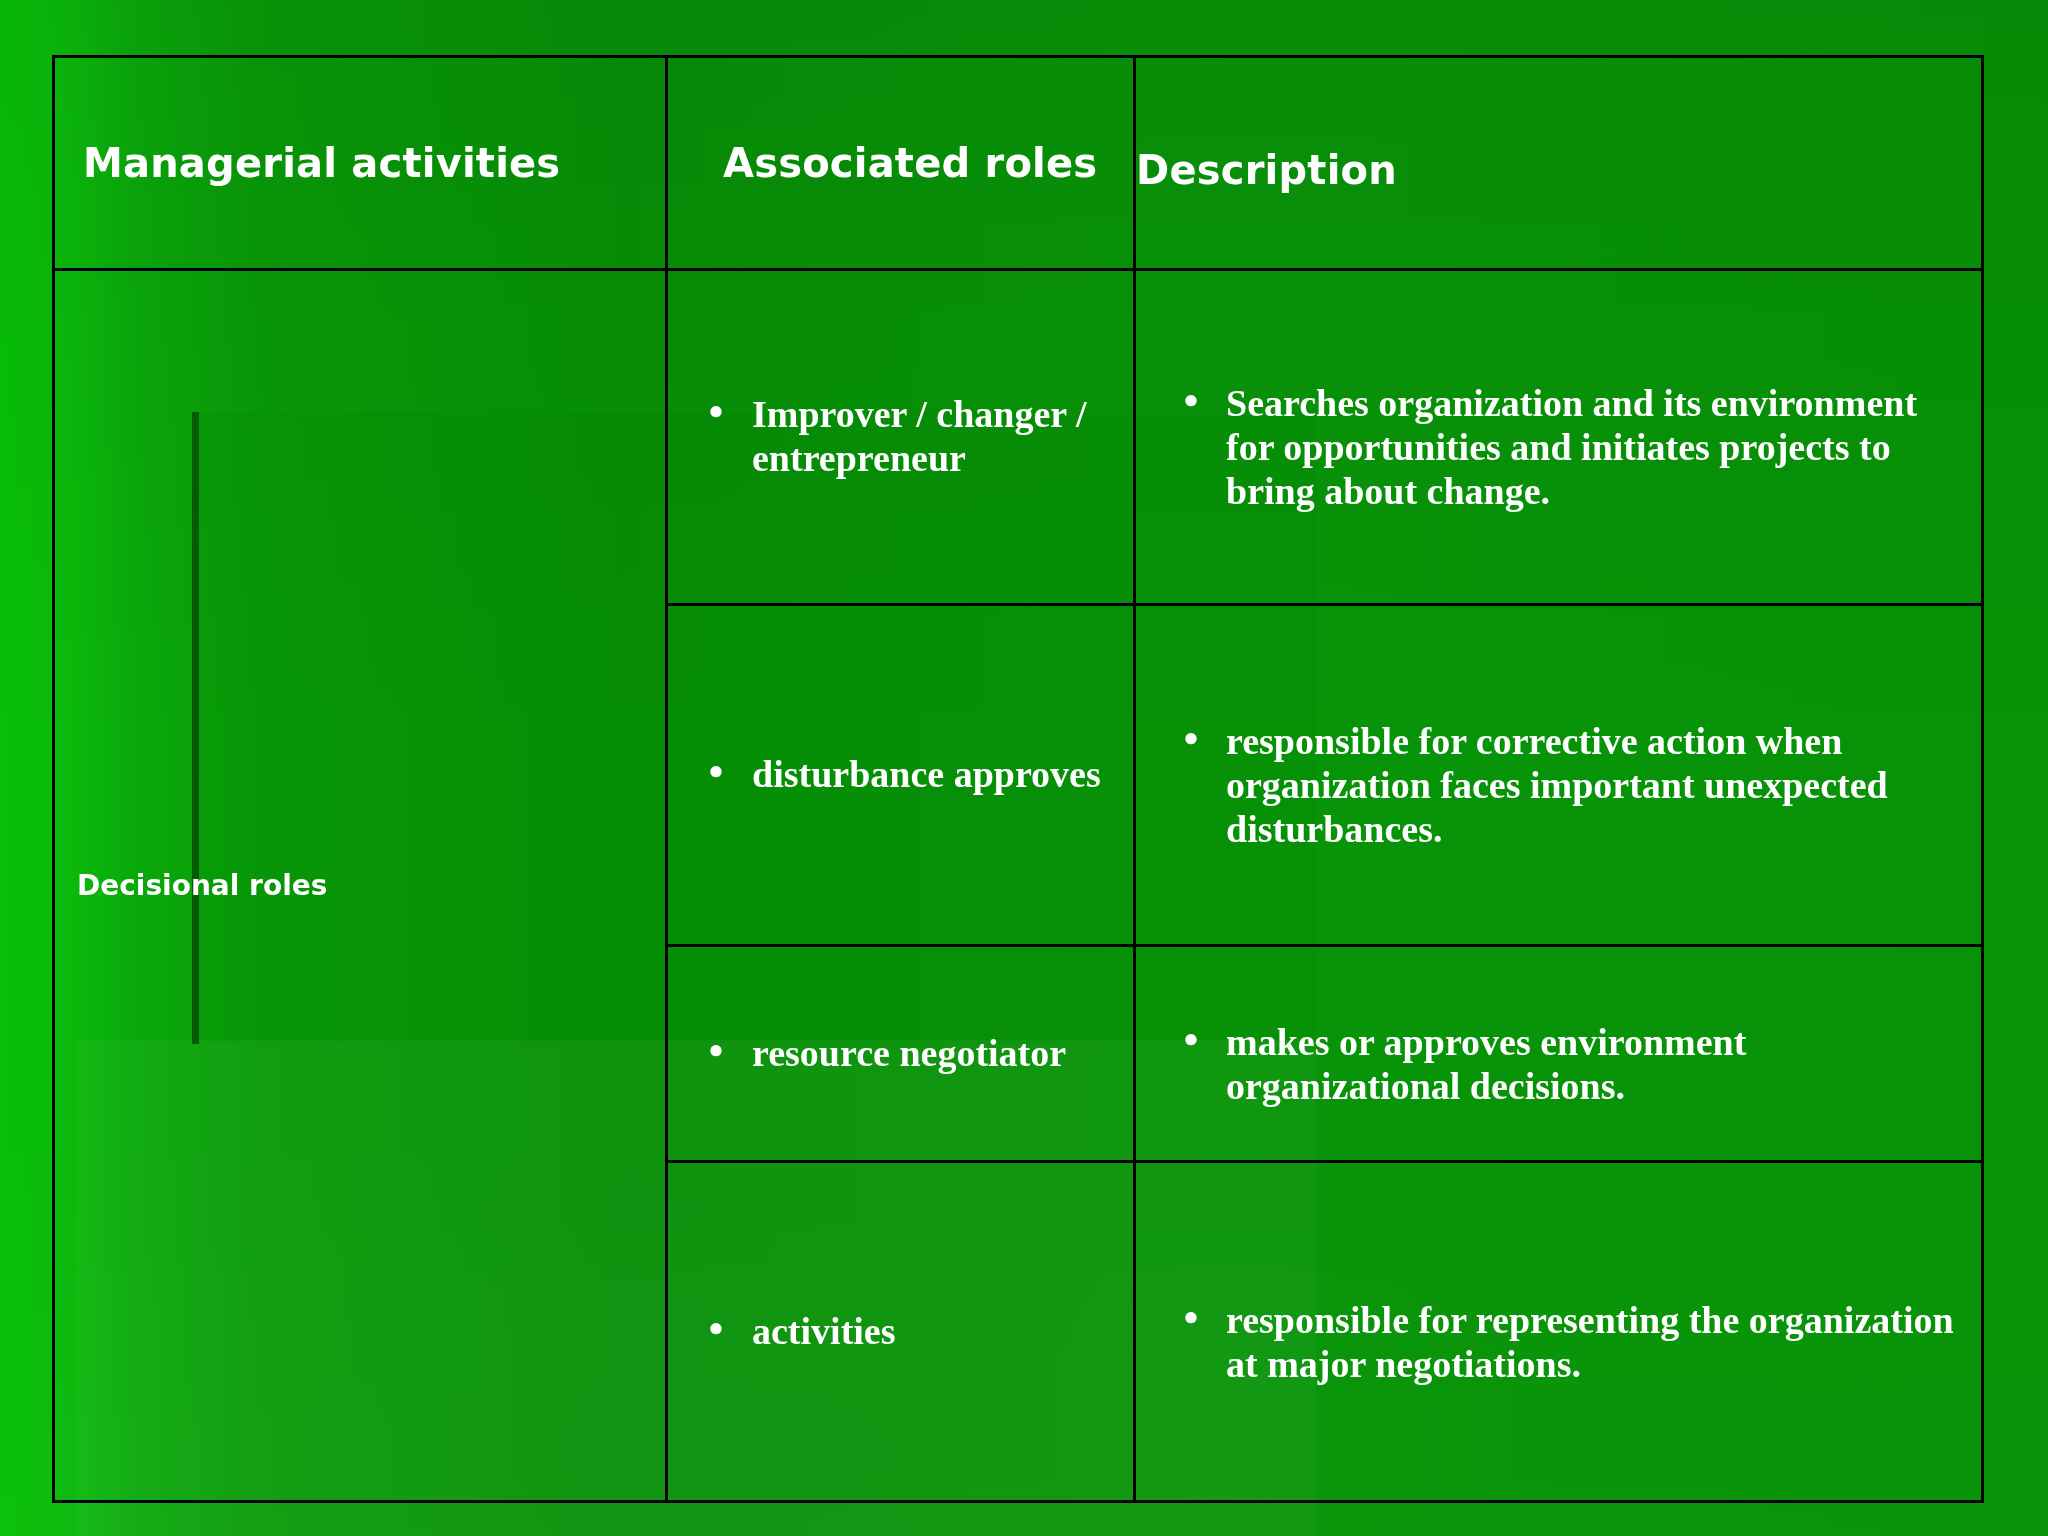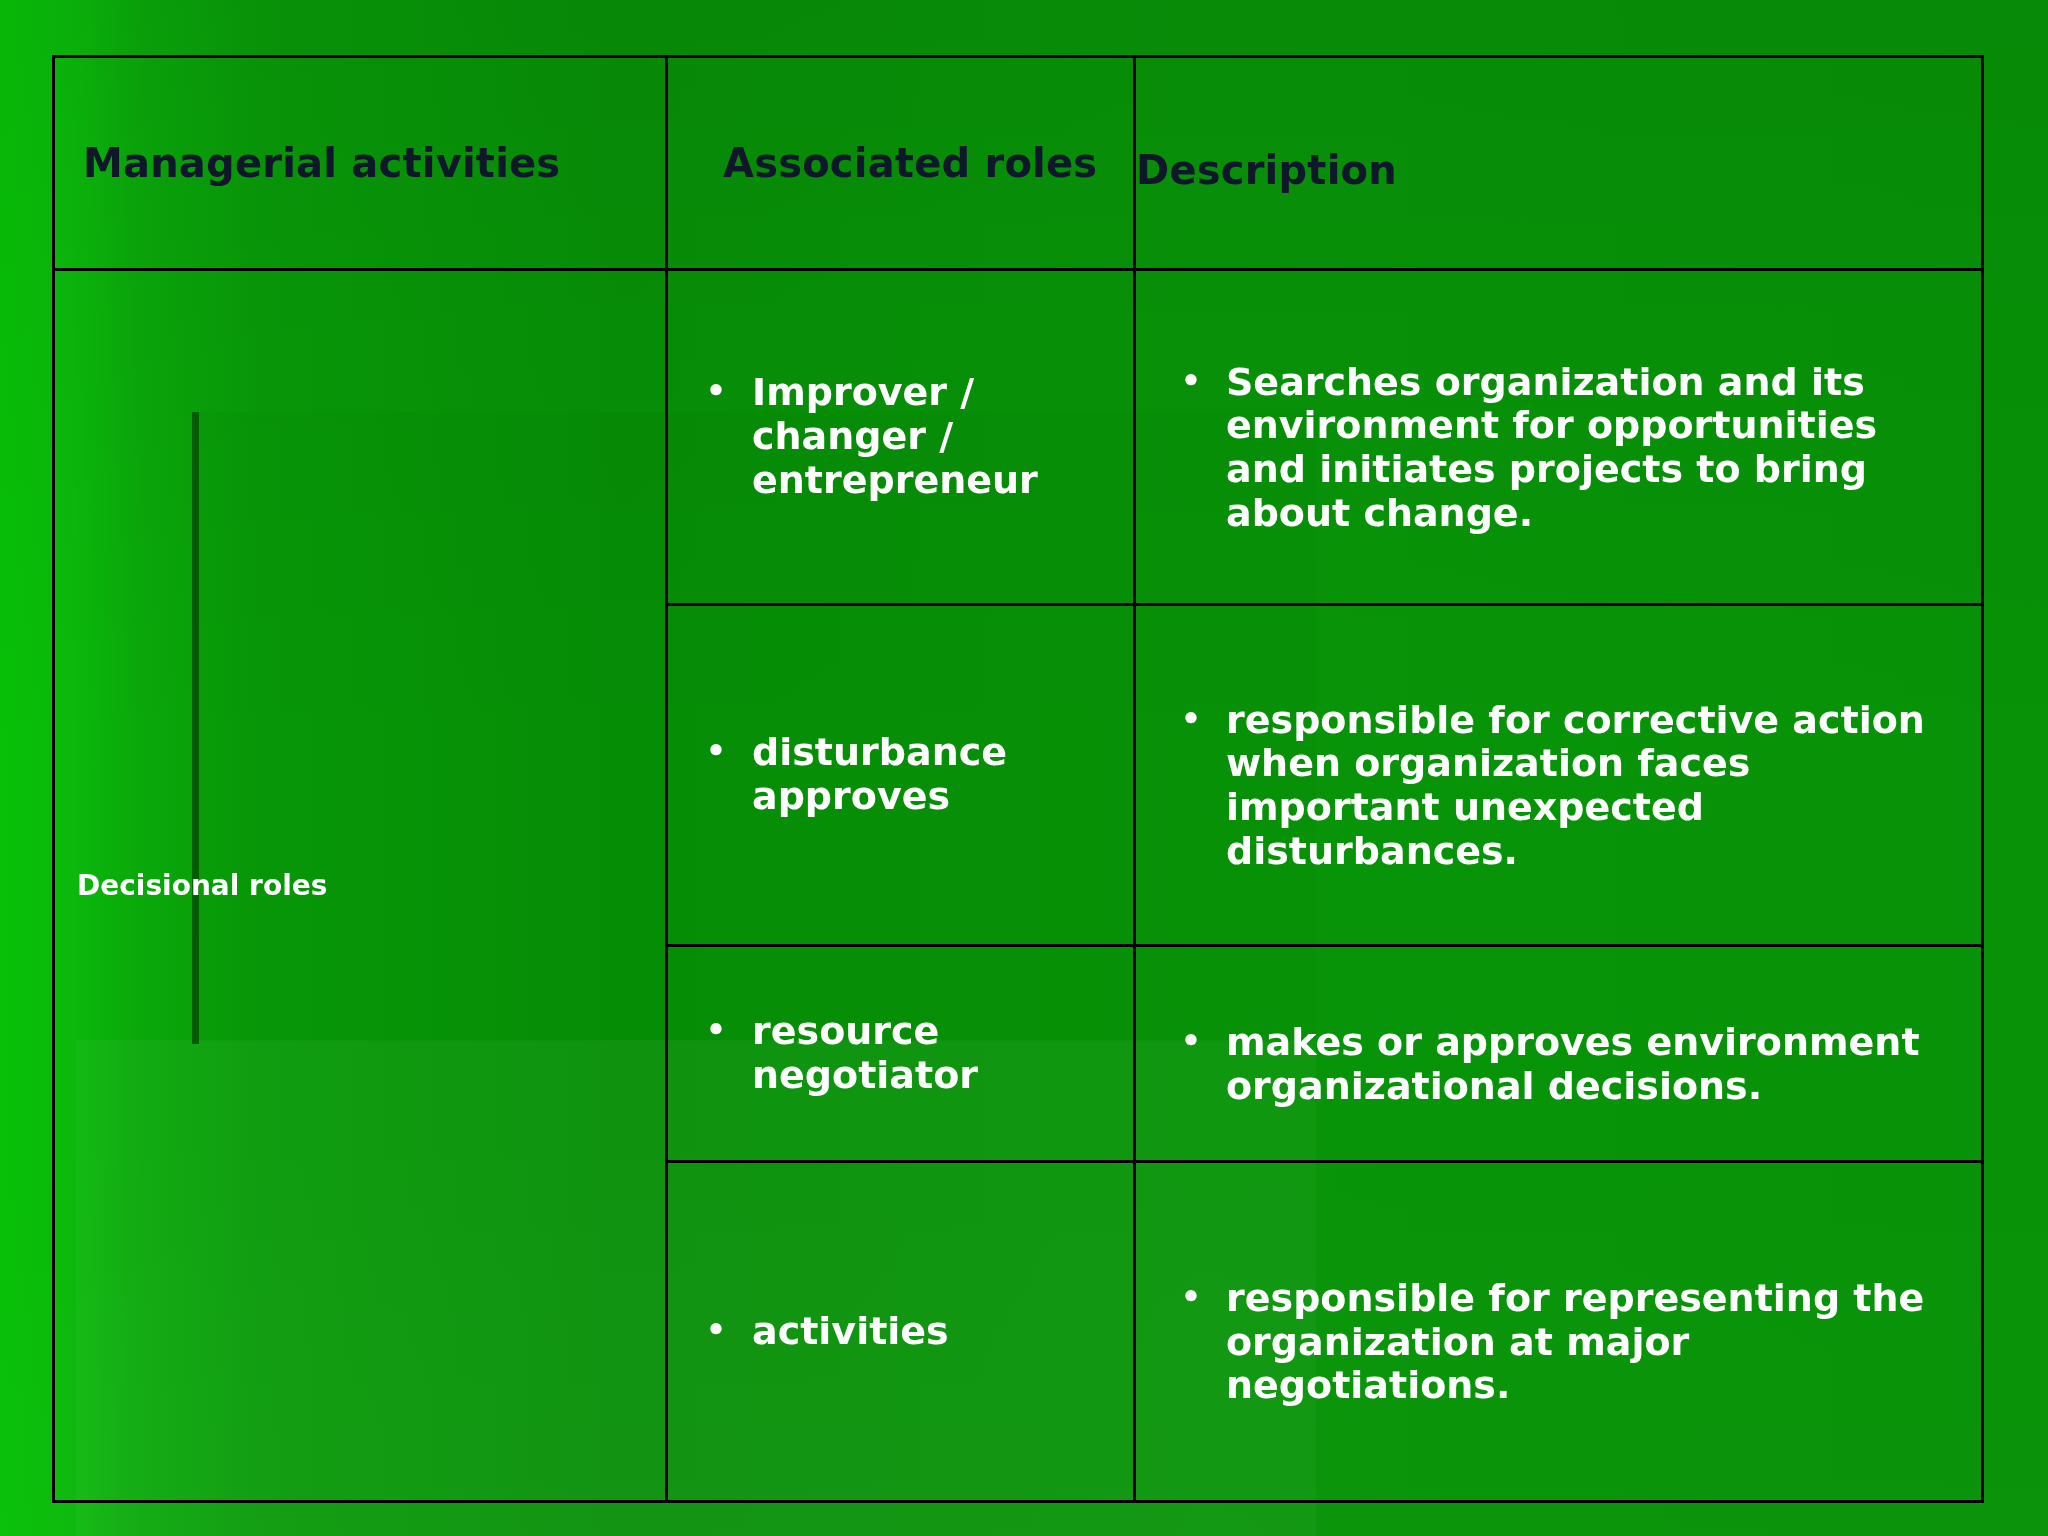--- a/index.html
+++ b/index.html
@@ -96,21 +96,21 @@
   }
   .col-activity  { width: 613px; }
   .col-role      { width: 468px; }
   .col-desc      { width: 848px; }
 
   
   .hdr-cell {
     height: 210px;
   }
   .hdr-text {
-    color: #0f172a;
+    color: #ffffff;
     font-size: 40px;
     font-weight: bold;
     line-height: 1.2;
     letter-spacing: 0.2px;
   }
   .hdr-activity .hdr-text { padding-left: 28px; }
   .hdr-role .hdr-text     { padding-left: 26px; margin-left: 29px; }
 
   .hdr-desc {
     vertical-align: top;
@@ -143,20 +143,21 @@
   .bullet-dot {
     flex: 0 0 auto;
     width: 72px;
     text-align: center;
     font-size: 32px;
     line-height: 1.3;
   }
   .bullet-text {
     flex: 1 1 auto;
     padding-right: 14px;
+    font-family: Liberation Serif, serif;
   }
 
   
   .cell-role   { vertical-align: middle; }
   .cell-role .bullet-item { padding: 0 4px 0 12px; }
 
   
   .cell-desc   { vertical-align: top; }
   .cell-desc .bullet-item {
     padding: 22px 10px 0 20px;

